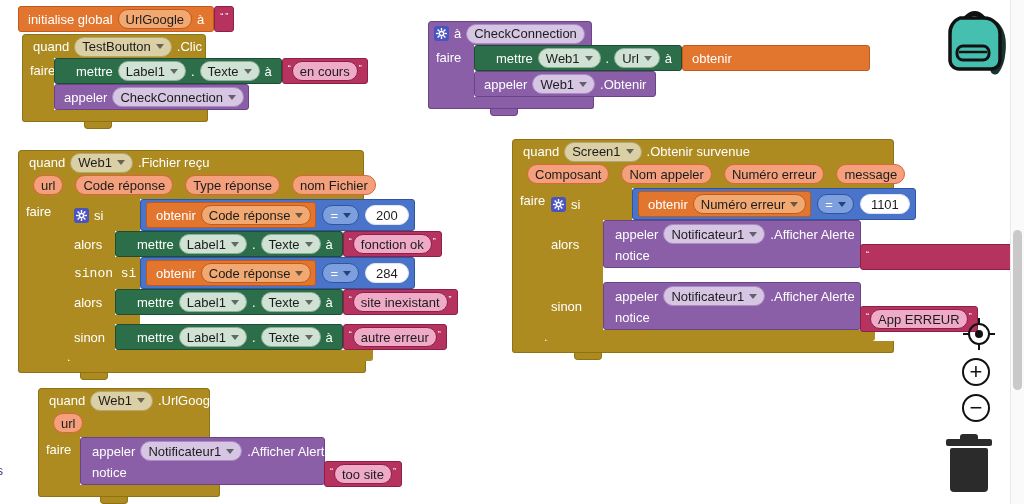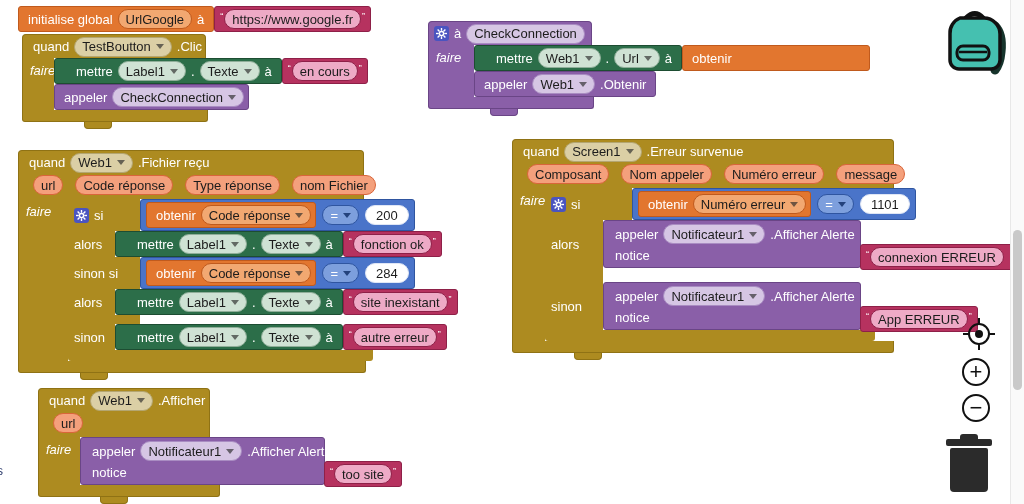--- a/index.html
+++ b/index.html
@@ -35,21 +35,21 @@
             display:inline-flex;align-items:center;color:#1c1c1c;}
   
   .gold-head{background:var(--c-gold,#ad8b20);border:1px solid var(--c-gold_border,#8f7214);
              border-bottom:none;border-radius:4px 4px 0 0;height:24px;display:flex;align-items:center;
              padding:0 5px;box-sizing:border-box;}
   .gold-params{background:var(--c-gold,#ad8b20);border-left:1px solid var(--c-gold_border,#8f7214);
                border-right:1px solid var(--c-gold_border,#8f7214);display:flex;gap:12px;
                padding:1px 8px 4px 14px;box-sizing:border-box;}
   .gold-body{display:flex;align-items:stretch;}
   .spine{background:var(--c-gold,#ad8b20);border-left:1px solid var(--c-gold_border,#8f7214);
-         color:#fff;padding:5px 0 0 7px;box-sizing:border-box;font-style:italic;}
+         color:#fff;padding:5px 0 0 7px;box-sizing:border-box;}
   .kids{display:flex;flex-direction:column;align-items:flex-start;}
   .gold-foot{background:var(--c-gold,#ad8b20);border:1px solid var(--c-gold_border,#8f7214);
              border-top:none;border-radius:0 0 3px 3px;height:11px;}
   .gold-tab{background:var(--c-gold,#ad8b20);border:1px solid var(--c-gold_border,#8f7214);
             border-top:none;border-radius:0 0 4px 4px;height:6px;width:26px;margin-left:62px;}
   
   .ctrl{display:flex;flex-direction:column;align-items:flex-start;}
   .ctrl-row{display:flex;align-items:stretch;}
   .ctrl-label{background:var(--c-gold,#ad8b20);color:#fff;display:flex;align-items:center;gap:5px;
               padding-left:6px;box-sizing:border-box;}
@@ -79,21 +79,20 @@
 <div class="canvas">
 
   <div class="abs r" style="left:18px;top:6px;">
     <div class="chunk c-orange">
       <span class="kw">initialise global</span>
       <span class="pill pill-orange">UrlGoogle</span>
       <span class="kw">à</span>
     </div>
     <div class="chunk c-crimson">
       <span class="q">“</span>
-      <span class="pill pill-pink">https://www.google.fr</span>
       <span class="q">”</span>
     </div>
   </div>
 
   <div class="abs" style="left:22px;top:34px;">
     <div class="gold-head" style="width:184px;">
       <span class="kw">quand</span>
       <span class="pill pill-tan">
         <span>TestBoutton</span>
         <span class="arrow"></span>
@@ -268,21 +267,21 @@
             </span>
             <span class="kw">à</span>
           </div>
           <div class="chunk c-crimson">
             <span class="q">“</span>
             <span class="pill pill-pink">fonction ok</span>
             <span class="q">”</span>
           </div>
         </div>
         <div class="ctrl-row">
-          <div class="ctrl-label" style="width:72px;">
+          <div class="ctrl-label" style="width:72px;font-family:Liberation Mono, monospace;">
             <span>sinon si</span>
           </div>
           <div class="chunk c-blue">
             <div class="chunk c-orange">
               <span class="kw">obtenir</span>
               <span class="pill pill-orange">
                 <span>Code réponse</span>
                 <span class="arrow"></span>
               </span>
             </div>
@@ -347,21 +346,21 @@
     <div class="gold-tab"></div>
   </div>
 
   <div class="abs" style="left:512px;top:139px;">
     <div class="gold-head" style="width:382px;">
       <span class="kw">quand</span>
       <span class="pill pill-tan">
         <span>Screen1</span>
         <span class="arrow"></span>
       </span>
-      <span class="kw">.Erreur survenue</span>
+      <span class="kw">.Obtenir survenue</span>
     </div>
     <div class="gold-params" style="width:382px;">
       <span class="pill pill-param">Composant</span>
       <span class="pill pill-param">Nom appeler</span>
       <span class="pill pill-param">Numéro erreur</span>
       <span class="pill pill-param">message</span>
     </div>
     <div class="gold-body">
       <div class="spine" style="width:33px;">
         <span>faire</span>
@@ -413,21 +412,20 @@
                 <span>Notificateur1</span>
                 <span class="arrow"></span>
               </span>
               <span class="kw">.Afficher Alerte</span>
             </div>
             <div class="l2">
               <span class="kw">notice</span>
             </div>
             <div class="attach chunk c-crimson" style="width:166px;">
               <span class="q">“</span>
-              <span class="pill pill-pink">connexion ERREUR</span>
             </div>
           </div>
         </div>
         <div class="ctrl-gap" style="width:58px;height:14px;"></div>
         <div class="ctrl-row">
           <div class="ctrl-label" style="width:58px;">
             <span>sinon</span>
           </div>
           <div class="pcall" style="width:258px;">
             <div class="l1">
@@ -455,21 +453,21 @@
     <div class="gold-tab"></div>
   </div>
 
   <div class="abs" style="left:38px;top:388px;">
     <div class="gold-head" style="width:172px;">
       <span class="kw">quand</span>
       <span class="pill pill-tan">
         <span>Web1</span>
         <span class="arrow"></span>
       </span>
-      <span class="kw">.Afficher</span>
+      <span class="kw">.UrlGoogle</span>
     </div>
     <div class="gold-params" style="width:172px;">
       <span class="pill pill-param">url</span>
     </div>
     <div class="gold-body">
       <div class="spine" style="width:42px;">
         <span>faire</span>
       </div>
       <div class="kids">
         <div class="pcall" style="width:245px;">

